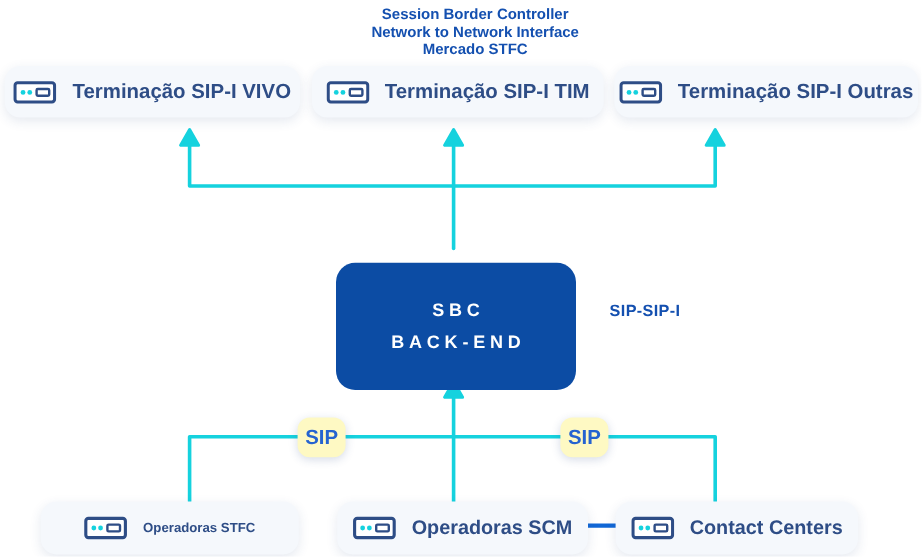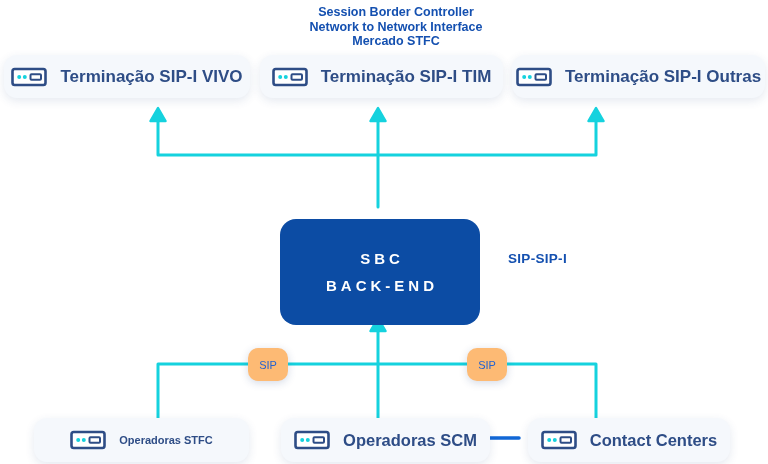--- a/index.html
+++ b/index.html
@@ -12,32 +12,32 @@
   .node{position:absolute;display:flex;align-items:center;justify-content:center;gap:13px;
     background:var(--node-bg,#f5f8fc);border-radius:13px;
     box-shadow:0 3px 10px rgba(38,70,130,.12);
     color:var(--node-text,#2e4d86);font-weight:bold;font-size:17px;z-index:2;}
   .node .icon{flex:0 0 auto;display:flex;}
   #node-top-1{left:4px;top:55px;width:246px;height:43px;}
   #node-top-2{left:260px;top:55px;width:243px;height:43px;}
   #node-top-3{left:512px;top:55px;width:253px;height:43px;}
   #node-bottom-1{left:34px;top:418px;width:215px;height:44px;font-size:11px;}
   #node-bottom-2{left:281px;top:418px;width:209px;height:44px;font-size:16.5px;}
-  #node-bottom-3{left:528px;top:418px;width:202px;height:44px;font-size:16.5px;}
+  #node-bottom-3{left:513px;top:418px;width:202px;height:44px;font-size:16.5px;}
 
   .sbc{position:absolute;left:280px;top:207px;width:200px;height:106px;border-radius:16px;
     background:var(--primary-blue,#0c4ca4);display:flex;flex-direction:column;align-items:center;justify-content:center;
     color:#ffffff;font-weight:bold;font-size:15px;letter-spacing:4px;text-indent:4px;line-height:27px;z-index:2;margin-top:12px;}
 
   .side-label{position:absolute;left:488px;top:251px;color:var(--title-blue,#1450b0);
     font-weight:bold;font-size:13.5px;letter-spacing:.3px;z-index:2;margin-left:20px;}
 
-  .sip-badge{position:absolute;width:40px;height:33px;background:#fdba74;border-radius:10px;
+  .sip-badge{position:absolute;width:40px;height:33px;background:#fef9c3;border-radius:10px;
     box-shadow:0 2px 8px rgba(38,70,130,.20);display:flex;align-items:center;justify-content:center;
-    color:var(--badge-text,#2563d0);font-weight:normal;font-size:11px;z-index:3;}
+    color:var(--badge-text,#2563d0);font-weight:bold;font-size:17px;z-index:3;}
   #sip-badge-left{left:248px;top:348px;}
   #sip-badge-right{left:467px;top:348px;}
 
   svg.connectors{position:absolute;left:0;top:0;z-index:1;}
   .edge{stroke:var(--accent-teal,#15d2de);stroke-width:3;fill:none;stroke-linecap:round;stroke-linejoin:round;}
   .ah{fill:var(--accent-teal,#15d2de);stroke:var(--accent-teal,#15d2de);stroke-width:2.5;stroke-linejoin:round;}
   .blue-link{stroke:var(--link-blue,#1167d6);stroke-width:3.5;stroke-linecap:round;}
 
   .ic-frame{stroke:var(--node-text,#2e4d86);fill:#ffffff;}
   .ic-dot{fill:var(--accent-teal,#15d2de);}

